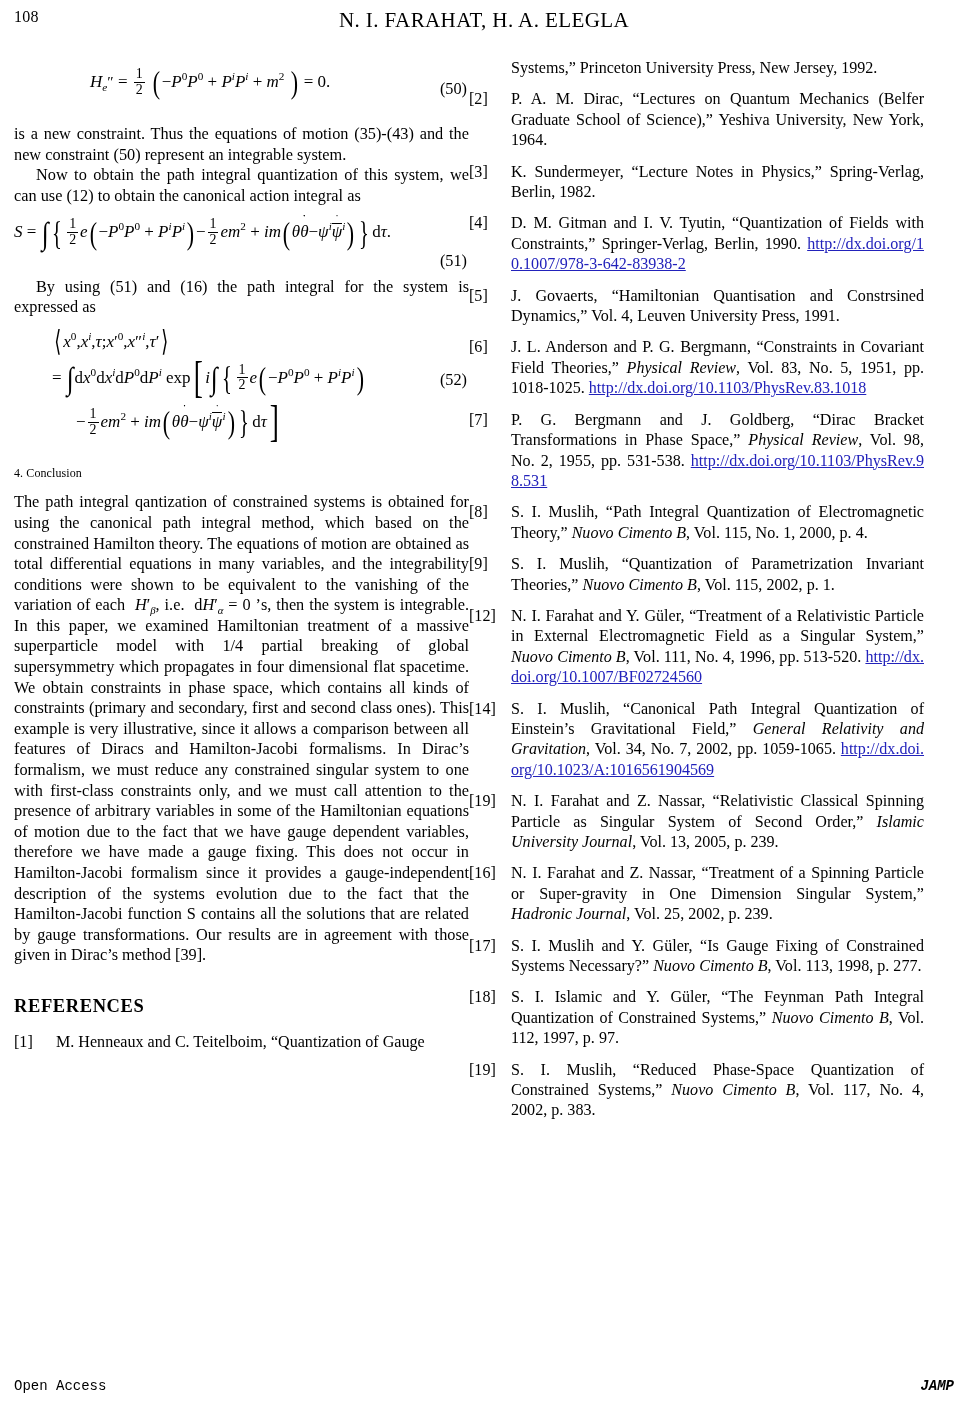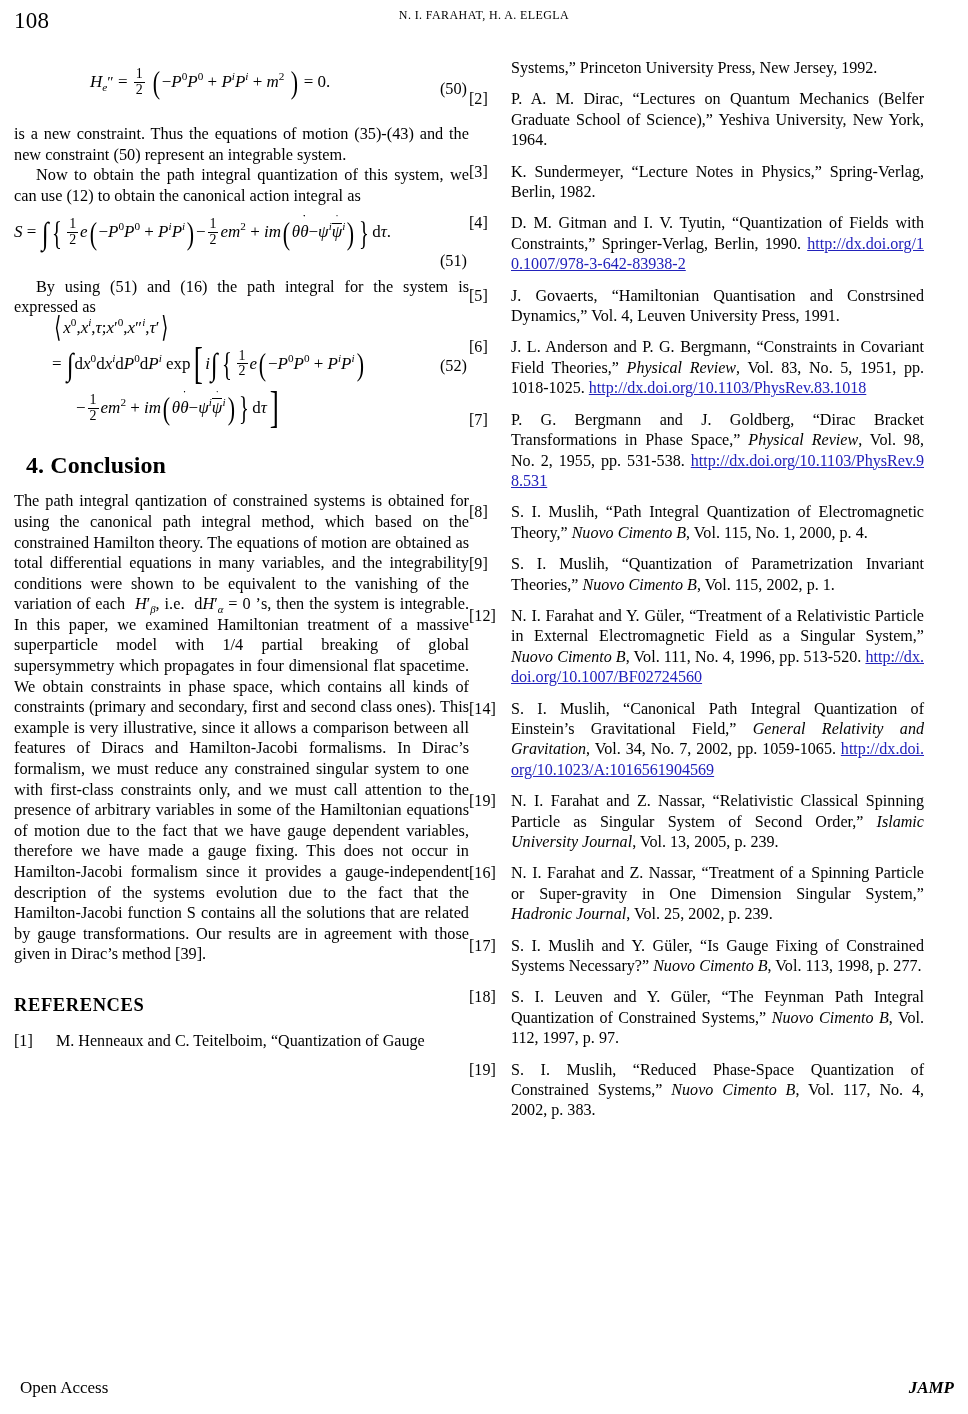--- a/index.html
+++ b/index.html
@@ -27,31 +27,31 @@
     position: absolute;
     top: 8px;
     left: 14px;
     right: 14px;
     height: 22px;
   }
   .runhead .folio {
     position: absolute;
     left: 0;
     top: 0;
-    font-size: 23px;
+    font-size: 16px;
     letter-spacing: 0.2px;
     text-align: right;
   }
   .runhead .authors {
     position: absolute;
     left: 0;
     right: 0;
     top: 0;
     text-align: center;
-    font-size: 12px;
+    font-size: 21px;
     letter-spacing: 0.4px;
   }
 
   
   .columns {
     position: absolute;
     top: 44px;
     left: 14px;
     width: 940px;
     height: 1300px;
@@ -167,23 +167,23 @@
   .bar > .ovl {
     position: absolute;
     top: 0.02em;
     left: 6%;
     width: 88%;
     border-top: 1.1px solid #000;
   }
 
   
   h2.sec {
-    margin: 12px;
-    font-size: 24px;
-    font-weight: bold;
+    margin: 0;
+    font-size: 12px;
+    font-weight: normal;
     letter-spacing: 0.1px;
   }
   h2.refhead {
     margin: 0;
     font-size: 18.5px;
     font-weight: bold;
     text-align: left;
     letter-spacing: 0.6px;
   }
 
@@ -219,25 +219,26 @@
   .cont {
     padding-left: 42px;
     font-size: 16.1px;
     line-height: 20.4px;
     margin: 0 0 11px 0;
   }
 
   
   .footer {
     position: absolute;
-    left: 20px;
+    left: 14px;
     right: 14px;
     bottom: 14px;
     height: 22px;
-    font-size: 17px;
+    font-size: 14px;
+    font-family: Liberation Mono, monospace;
   }
   .footer .left {
     position: absolute;
     left: 0; top: 0;
   }
   .footer .right {
     position: absolute;
     right: 0; top: 0;
     font-weight: bold;
     font-style: italic;
@@ -278,21 +279,21 @@
         <span class="math" style="display:inline-block; font-size:17px;">
           <span class="math">S</span> <span class="up">=</span> <span class="intg">∫</span><span class="big">{</span><span class="frac"><span class="num">1</span><span class="den">2</span></span><span class="math">e</span><span class="bigp">(</span><span class="up">−</span><span class="math">P</span><sup class="e" style="font-style:normal">0</sup><span class="math">P</span><sup class="e" style="font-style:normal">0</sup> <span class="up">+</span> <span class="math">P</span><sup class="e">i</sup><span class="math">P</span><sup class="e">i</sup><span class="bigp">)</span><span class="up">−</span><span class="frac"><span class="num">1</span><span class="den">2</span></span><span class="math">em</span><sup class="e" style="font-style:normal">2</sup> <span class="up">+</span> <span class="math">im</span><span class="bigp">(</span><span class="math">θ</span><span class="dotover"><span class="dots">̇̇</span><span class="math">θ</span></span><span class="up">−</span><span class="math">ψ</span><sup class="e">i</sup><span class="dotover"><span class="dots">̇</span><span class="bar"><span class="ovl"></span><span class="math">ψ</span></span></span><sup class="e">i</sup><span class="bigp">)</span><span class="big">}</span><span class="up">d</span><span class="math">τ</span><span class="up">.</span>
         </span>
         <div style="position:relative; height:26px;">
           <span class="tag" style="top:2px;margin-left:44px;">(51)</span>
         </div>
       </div>
 
       <p class="body indent" style="margin-top:2px;">By using (51) and (16) the path integral for the system is expressed as</p>
 
-      <div class="eq" style="">
+      <div class="eq" style="margin-top:14px;">
         <div style="margin-left:38px; font-size:17px;">
           <span class="big" style="font-size:1.7em;">⟨</span><span class="math">x</span><sup class="e" style="font-style:normal">0</sup><span class="up">,</span><span class="math">x</span><sup class="e">i</sup><span class="up">,</span><span class="math">τ</span><span class="up">;</span><span class="math">x</span><span class="up">′</span><sup class="e" style="font-style:normal">0</sup><span class="up">,</span><span class="math">x</span><span class="up">″</span><sup class="e">i</sup><span class="up">,</span><span class="math">τ</span><span class="up">′</span><span class="big" style="font-size:1.7em;">⟩</span>
         </div>
         <div style="margin-left:38px; margin-top:12px; font-size:17px; position:relative;">
           <span class="up">=</span> <span class="intg">∫</span><span class="up">d</span><span class="math">x</span><sup class="e" style="font-style:normal">0</sup><span class="up">d</span><span class="math">x</span><sup class="e">i</sup><span class="up">d</span><span class="math">P</span><sup class="e" style="font-style:normal">0</sup><span class="up">d</span><span class="math">P</span><sup class="e">i</sup> <span class="up">exp</span><span class="big" style="font-size:2.6em;">[</span><span class="math">i</span><span class="intg">∫</span><span class="big">{</span><span class="frac"><span class="num">1</span><span class="den">2</span></span><span class="math">e</span><span class="bigp">(</span><span class="up">−</span><span class="math">P</span><sup class="e" style="font-style:normal">0</sup><span class="math">P</span><sup class="e" style="font-style:normal">0</sup> <span class="up">+</span> <span class="math">P</span><sup class="e">i</sup><span class="math">P</span><sup class="e">i</sup><span class="bigp">)</span>
           <span class="tag" style="top:6px;">(52)</span>
         </div>
         <div style="margin-left:62px; margin-top:14px; font-size:17px;">
           <span class="up">−</span><span class="frac"><span class="num">1</span><span class="den">2</span></span><span class="math">em</span><sup class="e" style="font-style:normal">2</sup> <span class="up">+</span> <span class="math">im</span><span class="bigp">(</span><span class="math">θ</span><span class="dotover"><span class="dots">̇̇</span><span class="math">θ</span></span><span class="up">−</span><span class="math">ψ</span><sup class="e">i</sup><span class="dotover"><span class="dots">̇</span><span class="bar"><span class="ovl"></span><span class="math">ψ</span></span></span><sup class="e">i</sup><span class="bigp">)</span><span class="big">}</span><span class="up">d</span><span class="math">τ</span><span class="big" style="font-size:2.6em;">]</span>
         </div>
@@ -386,21 +387,21 @@
           <span>N. I. Farahat and Z. Nassar, “Treatment of a Spinning Particle or Super-gravity in One Dimension Singular System,” </span><i>Hadronic Journal</i><span>, Vol. 25, 2002, p. 239.</span>
         </li>
 
         <li class="ref">
           <span class="num">[17]</span>
           <span>S. I. Muslih and Y. Güler, “Is Gauge Fixing of Constrained Systems Necessary?” </span><i>Nuovo Cimento B</i><span>, Vol. 113, 1998, p. 277.</span>
         </li>
 
         <li class="ref">
           <span class="num">[18]</span>
-          <span>S. I. Leuven and Y. Güler, “The Feynman Path Integral Quantization of Constrained Systems,” </span><i>Nuovo Cimento B</i><span>, Vol. 112, 1997, p. 97.</span>
+          <span>S. I. Islamic and Y. Güler, “The Feynman Path Integral Quantization of Constrained Systems,” </span><i>Nuovo Cimento B</i><span>, Vol. 112, 1997, p. 97.</span>
         </li>
 
         <li class="ref">
           <span class="num">[19]</span>
           <span>S. I. Muslih, “Reduced Phase-Space Quantization of Constrained Systems,” </span><i>Nuovo Cimento B</i><span>, Vol. 117, No. 4, 2002, p. 383.</span>
         </li>
 
       </ol>
 
     </div>

